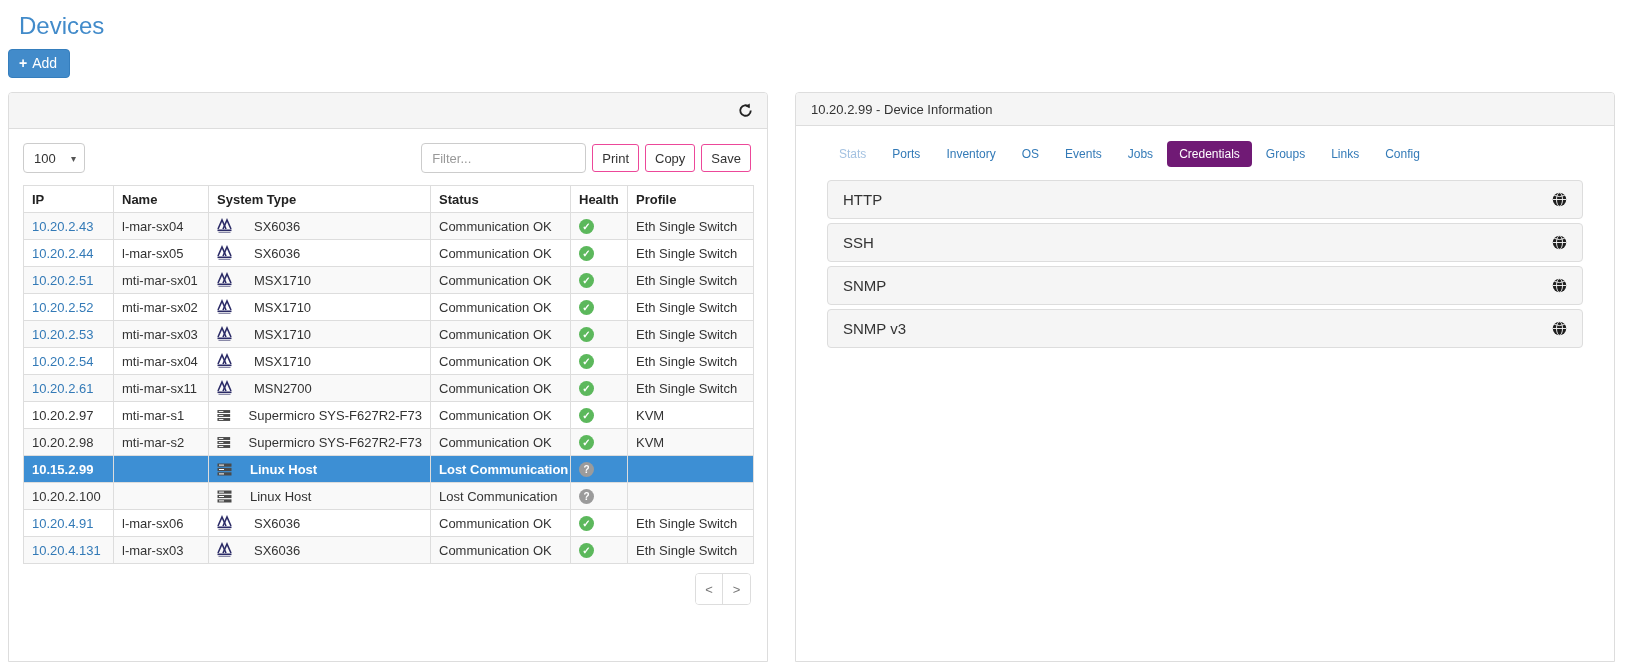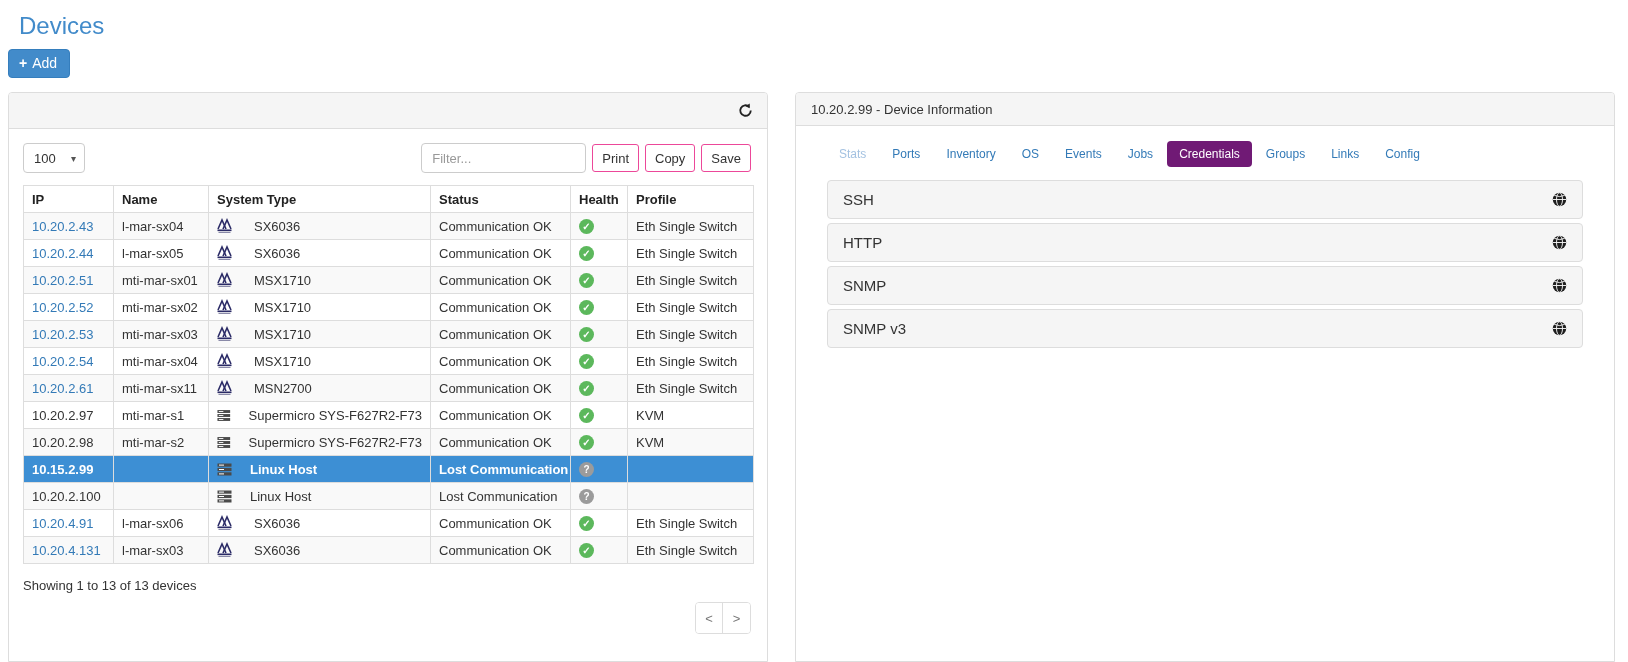--- a/index.html
+++ b/index.html
@@ -408,21 +408,20 @@
                 <span>SX6036</span>
               </span>
             </td>
             <td>Communication OK</td>
             <td><span class="health-icon health-ok">✓</span></td>
             <td>Eth Single Switch</td>
           </tr>
         </tbody>
     </table>
 
-    <div class="summary">Showing 1 to 13 of 13 devices</div>
 
     <div class="pagination-wrap">
       <div class="pager">
         <div class="page-btn">&lt;</div>
         <div class="page-btn">&gt;</div>
       </div>
     </div>
   </div>
 </div>
 
@@ -436,30 +435,30 @@
         <div class="tab">OS</div>
         <div class="tab">Events</div>
         <div class="tab">Jobs</div>
         <div class="tab active">Credentials</div>
         <div class="tab">Groups</div>
         <div class="tab">Links</div>
         <div class="tab">Config</div>
       </div>
     <div class="sections" id="sections">
         <div class="accordion-section">
-          <span>SSH</span>
+          <span>HTTP</span>
           <svg width="15" height="15" viewBox="0 0 16 16">
             <circle cx="8" cy="8" r="7.2" fill="#1f1f1f"></circle>
             <ellipse cx="8" cy="8" rx="3.2" ry="7.2" fill="none" stroke="#f5f5f5" stroke-width="1"></ellipse>
             <line x1="0.8" y1="8" x2="15.2" y2="8" stroke="#f5f5f5" stroke-width="1"></line>
             <path d="M2.5 3.6 Q8 6.2 13.5 3.6" fill="none" stroke="#f5f5f5" stroke-width="1"></path>
           </svg>
         </div>
         <div class="accordion-section">
-          <span>HTTP</span>
+          <span>SSH</span>
           <svg width="15" height="15" viewBox="0 0 16 16">
             <circle cx="8" cy="8" r="7.2" fill="#1f1f1f"></circle>
             <ellipse cx="8" cy="8" rx="3.2" ry="7.2" fill="none" stroke="#f5f5f5" stroke-width="1"></ellipse>
             <line x1="0.8" y1="8" x2="15.2" y2="8" stroke="#f5f5f5" stroke-width="1"></line>
             <path d="M2.5 3.6 Q8 6.2 13.5 3.6" fill="none" stroke="#f5f5f5" stroke-width="1"></path>
           </svg>
         </div>
         <div class="accordion-section">
           <span>SNMP</span>
           <svg width="15" height="15" viewBox="0 0 16 16">

